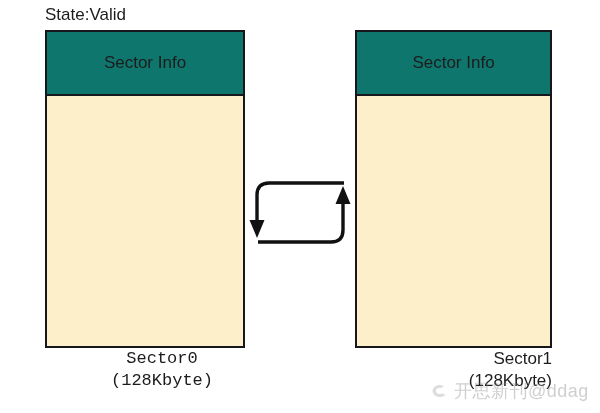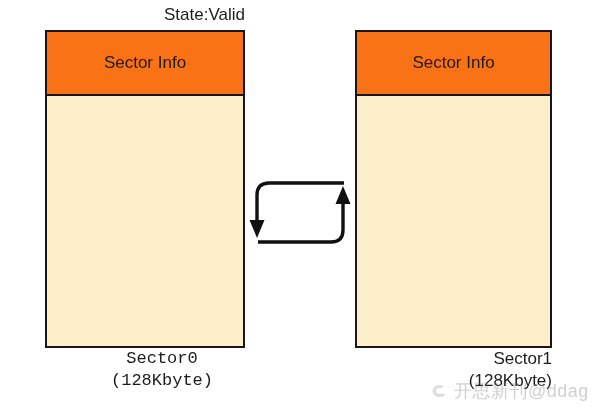--- a/index.html
+++ b/index.html
@@ -19,21 +19,21 @@
   .canvas {
     position: absolute;
     inset: 0;
     width: 600px;
     height: 413px;
   }
 
   
   .state-title {
     position: absolute;
-    text-align: right;
+    text-align: left;
     font-size: 17px;
     line-height: 20px;
     color: #1c1c1c;
     white-space: nowrap;
   }
   #state-title-left  { left: 45px;  top: 5px;  width: 200px; }
   #state-title-right { left: 355px; top: 5px;  width: 197px; }
 
   
   .sector-box {
@@ -44,21 +44,21 @@
     display: flex;
     flex-direction: column;
   }
   #sector-box-0 { left: 45px;  top: 30px; width: 200px; height: 318px; }
   #sector-box-1 { left: 355px; top: 30px; width: 197px; height: 318px; }
 
   .sector-info {
     box-sizing: border-box;
     height: 64px;
     flex: 0 0 64px;
-    background: #f97316;
+    background: #0f766e;
     border-bottom: 2.5px solid #16161d;
     display: flex;
     align-items: center;
     justify-content: center;
     font-size: 17px;
     color: #1c1c1c;
     white-space: nowrap;
   }
 
   .sector-body {

